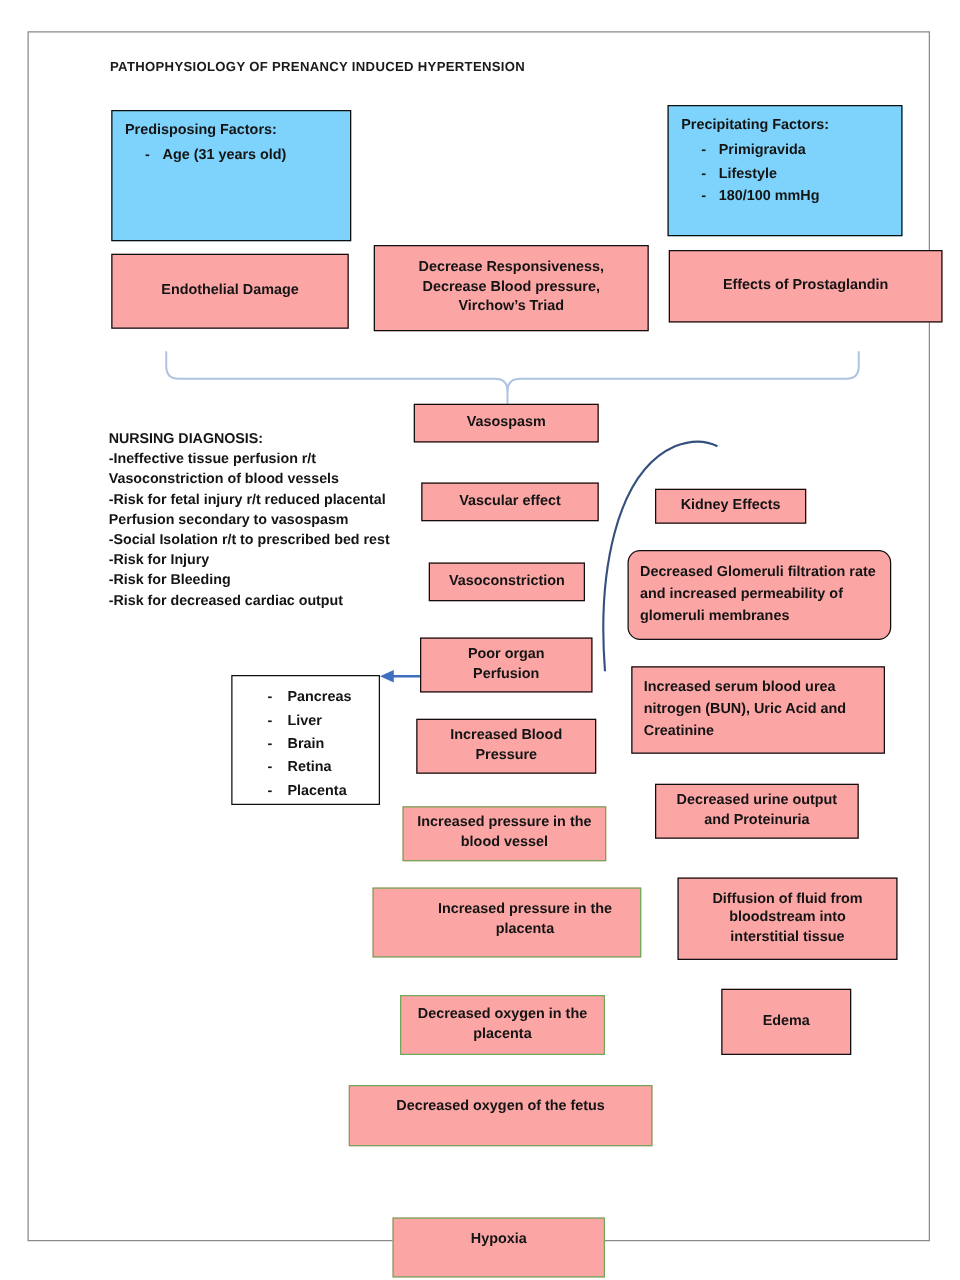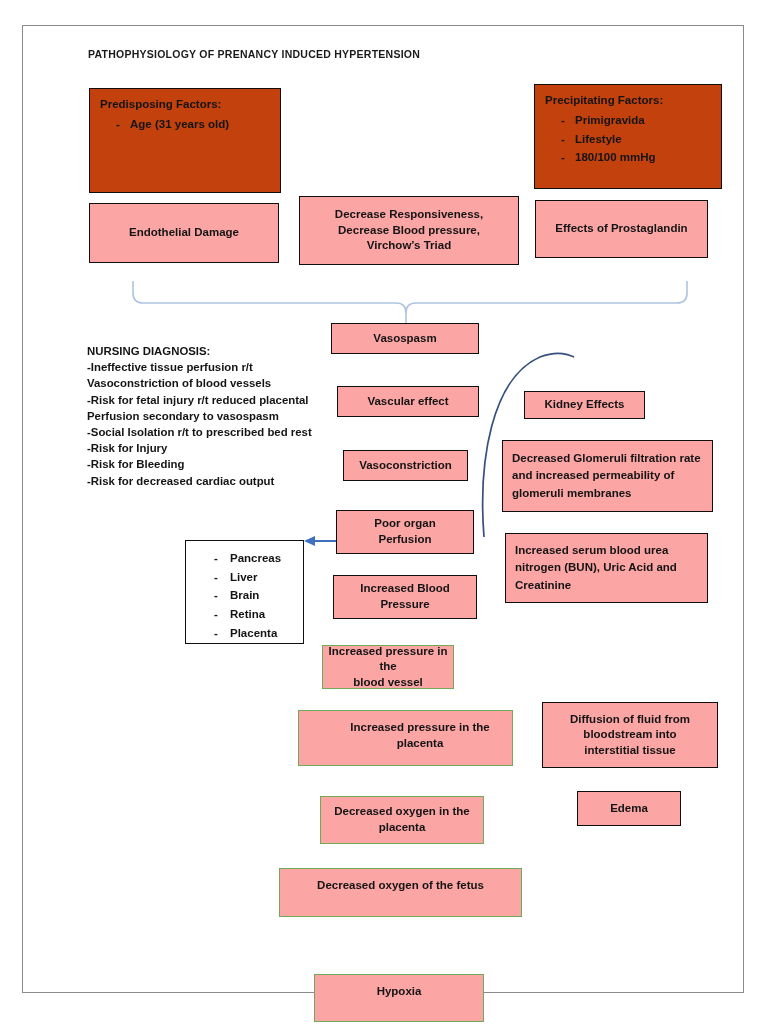--- a/index.html
+++ b/index.html
@@ -61,21 +61,21 @@
     border: 1.6px solid #72a85a;
   }
   .nbox.top-text {
     align-items: flex-start;
     padding-top: 9px;
   }
   
   .factorbox {
     position: absolute;
     box-sizing: border-box;
-    background: #c2410c;
+    background: #7dd3fc;
     border: 1.6px solid #0f0f0f;
     color: #141414;
     font-size: 11.5px;
     font-weight: bold;
     padding: 9px 10px 6px 10px;
   }
   .factorbox .fb-title {
     margin: 0 0 6px 0;
   }
   .factorbox ul {
@@ -179,21 +179,21 @@
       </li>
     </ul>
   </div>
 
   <div class="nbox" style="left:89px; top:203px; width:190px; height:60px;">Endothelial Damage</div>
 
   <div class="nbox" style="left:299px; top:196px; width:220px; height:69px; white-space:pre-line;">Decrease Responsiveness,
 Decrease Blood pressure,
 Virchow’s Triad</div>
 
-  <div class="nbox" style="left:535px; top:200px; width:173px; height:58px;text-align:right;">Effects of Prostaglandin</div>
+  <div class="nbox" style="left:535px; top:200px; width:219px; height:58px;text-align:right;">Effects of Prostaglandin</div>
 
   <div class="dxblock">
     <div class="dx-head">NURSING DIAGNOSIS:</div>
     <div class="dx-line">-Ineffective tissue perfusion r/t</div>
     <div class="dx-line">Vasoconstriction of blood vessels</div>
     <div class="dx-line">-Risk for fetal injury r/t reduced placental</div>
     <div class="dx-line">Perfusion secondary to vasospasm</div>
     <div class="dx-line">-Social Isolation r/t to prescribed bed rest</div>
     <div class="dx-line">-Risk for Injury</div>
     <div class="dx-line">-Risk for Bleeding</div>
@@ -232,32 +232,34 @@
       </li>
       <li>
         <span class="dash">-</span>
         <span>Placenta</span>
       </li>
     </ul>
   </div>
 
   <div class="nbox" style="left:524px; top:391px; width:121px; height:28px;">Kidney Effects</div>
 
-  <div class="nbox" style="left:502px; top:440px; width:211px; height:72px; text-align:left; justify-content:flex-start; padding:2px 9px; line-height:1.5;">Decreased Glomeruli filtration rate and increased permeability of glomeruli membranes</div>
+  <div class="nbox" style="left:502px; top:440px; width:211px; height:72px; text-align:left; justify-content:flex-start; padding:2px 9px; line-height:1.5;border-radius:10px;">Decreased Glomeruli filtration rate and increased permeability of glomeruli membranes</div>
 
   <div class="nbox" style="left:505px; top:533px; width:203px; height:70px; text-align:left; justify-content:flex-start; padding:6px 9px; line-height:1.5;">Increased serum blood urea nitrogen (BUN), Uric Acid and Creatinine</div>
 
+  <div class="nbox" style="left:524px; top:627px; width:163px; height:44px; white-space:pre-line;">Decreased urine output
+and Proteinuria</div>
 
   <div class="nbox" style="left:542px; top:702px; width:176px; height:66px; white-space:pre-line;">Diffusion of fluid from
 bloodstream into
 interstitial tissue</div>
 
-  <div class="nbox" style="left:577px; top:791px; width:104px; height:35px;text-align:right;">Edema</div>
-
-  <div class="nbox green" style="left:322px; top:645px; width:132px; height:44px; white-space:pre-line;">Increased pressure in the
+  <div class="nbox" style="left:577px; top:791px; width:104px; height:53px;text-align:right;">Edema</div>
+
+  <div class="nbox green" style="left:322px; top:645px; width:163px; height:44px; white-space:pre-line;">Increased pressure in the
 blood vessel</div>
 
   <div class="nbox green top-text" style="left:298px; top:710px; width:215px; height:56px;padding-left:33px;">Increased pressure in the placenta</div>
 
   <div class="nbox green" style="left:320px; top:796px; width:164px; height:48px; white-space:pre-line;">Decreased oxygen in the
 placenta</div>
 
   <div class="nbox green top-text" style="left:279px; top:868px; width:243px; height:49px;">Decreased oxygen of the fetus</div>
 
   <div class="nbox green top-text" style="left:314px; top:974px; width:170px; height:48px;">Hypoxia</div>

